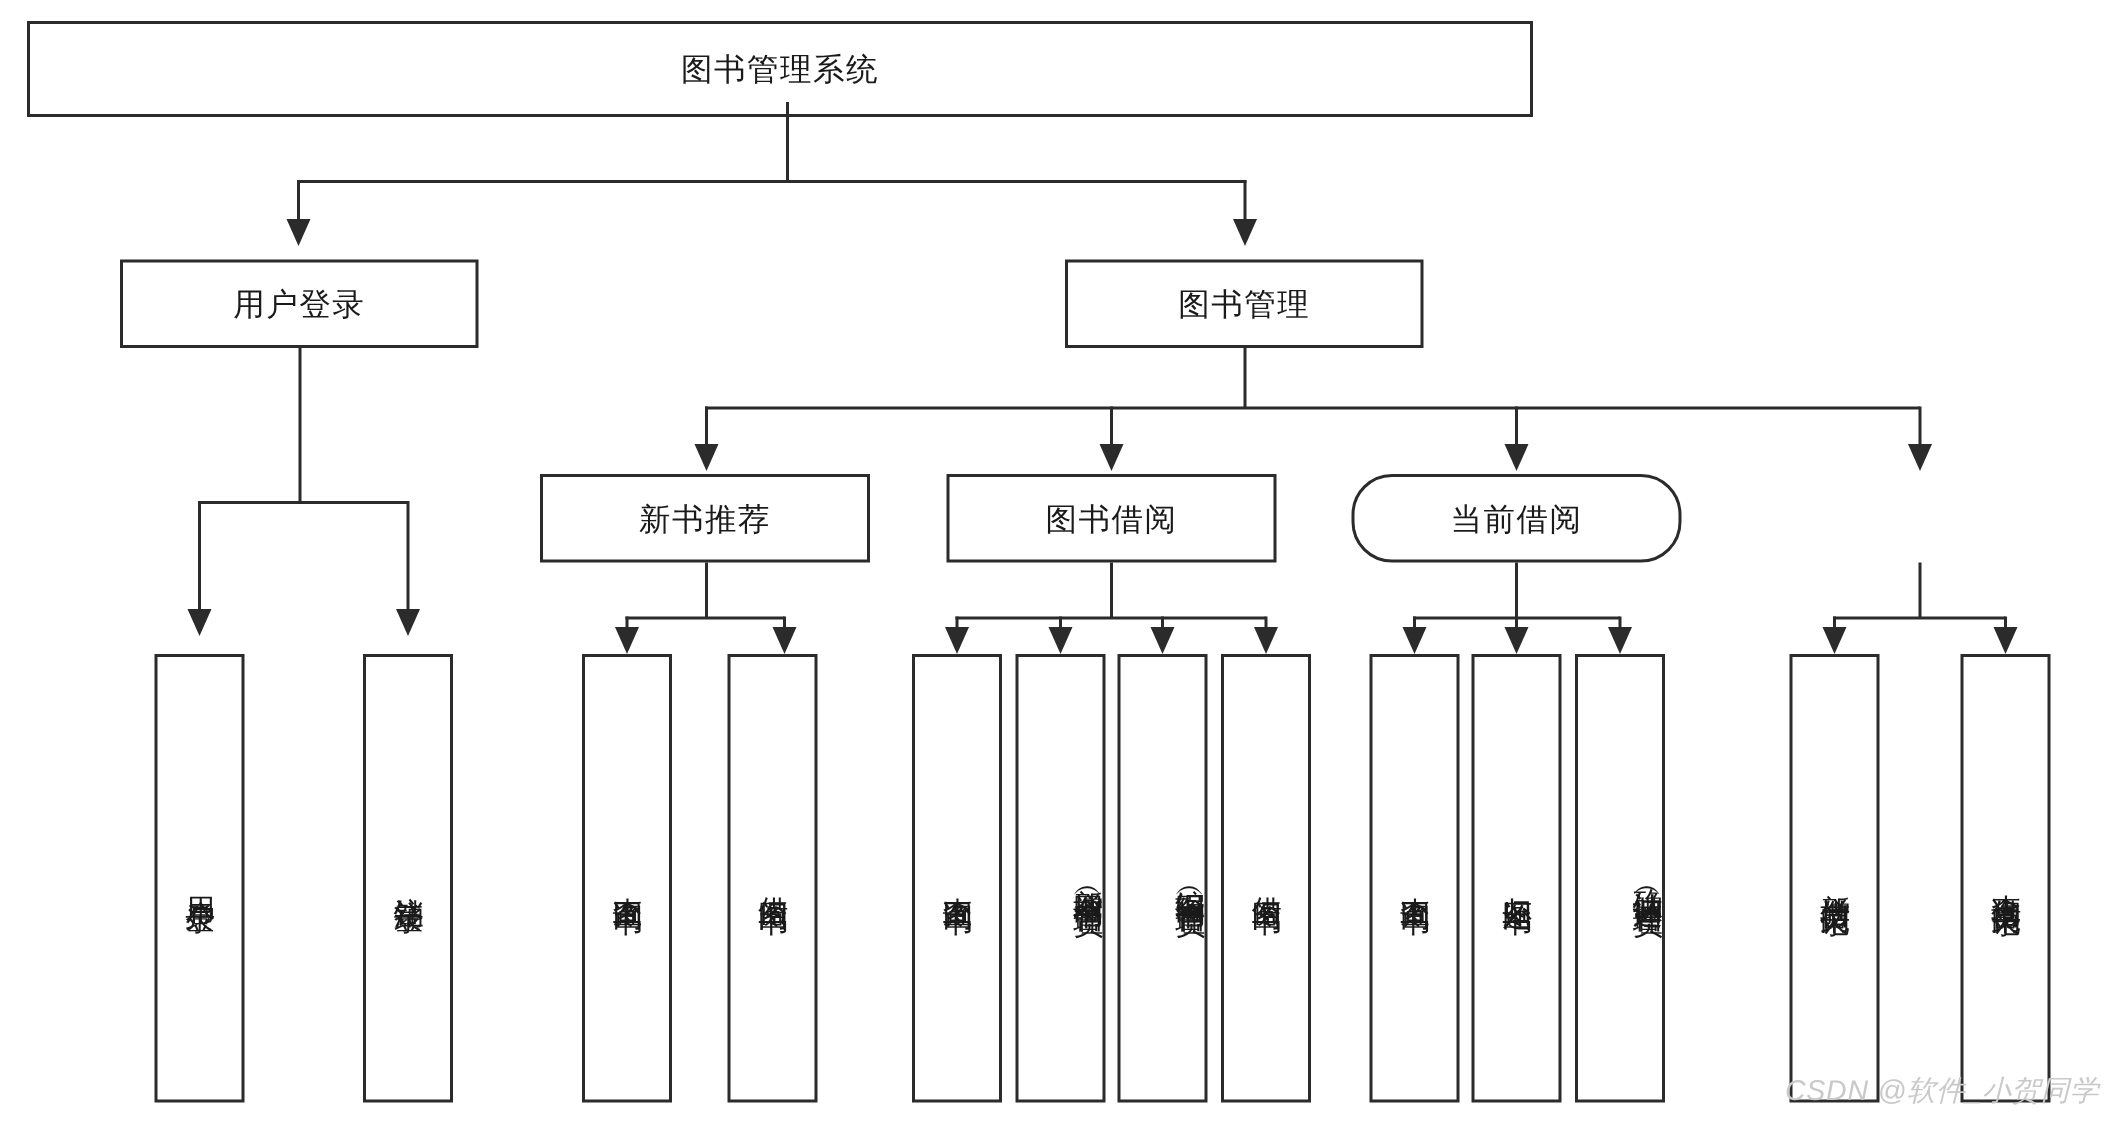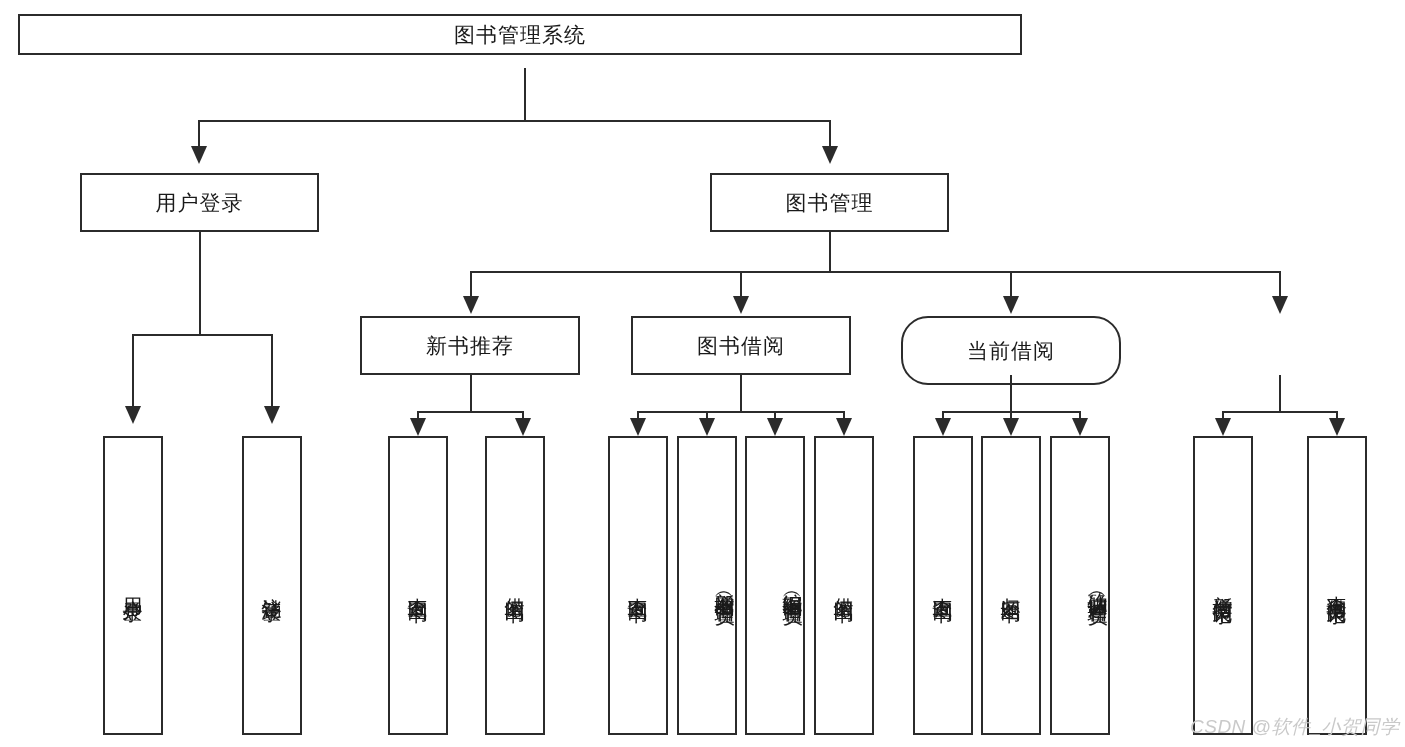--- a/index.html
+++ b/index.html
@@ -70,21 +70,21 @@
     font-size: 19px;
     white-space: nowrap;
     letter-spacing: 0.5px;
   }
 </style>
 </head>
 <body>
 
 <div id="canvas">
 
-  <div class="node horiz root" style="left:18px; top:14px; width:1004px; height:41px;">
+  <div class="node horiz root" style="left:18px; top:14px; width:1004px; height:64px;">
     <span>图书管理系统</span>
   </div>
 
   <div class="ln v" style="left:524px; top:68px; height:53px;"></div>
   <div class="ln h" style="left:198px; top:120px; width:633px;"></div>
   <div class="ln v" style="left:198px; top:120px; height:26px;"></div>
   <div class="ln v" style="left:829px; top:120px; height:26px;"></div>
   <div class="arrow" style="left:191px; top:146px;"></div>
   <div class="arrow" style="left:822px; top:146px;"></div>
 
@@ -112,21 +112,21 @@
   <div class="arrow" style="left:733px; top:296px;"></div>
   <div class="arrow" style="left:1003px; top:296px;"></div>
   <div class="arrow" style="left:1272px; top:296px;"></div>
 
   <div class="node horiz" style="left:631px; top:316px; width:220px; height:59px;">
     <span>图书借阅</span>
   </div>
   <div class="node horiz" style="left:360px; top:316px; width:220px; height:59px;">
     <span>新书推荐</span>
   </div>
-  <div class="node horiz" style="left:901px; top:316px; width:220px; height:69px;border-radius:27px;">
+  <div class="node horiz" style="left:901px; top:316px; width:220px; height:59px;border-radius:27px;">
     <span>当前借阅</span>
   </div>
 
   <div class="ln v" style="left:470px; top:375px; height:37px;"></div>
   <div class="ln h" style="left:417px; top:411px; width:106px;"></div>
   <div class="ln v" style="left:417px; top:411px; height:8px;"></div>
   <div class="ln v" style="left:522px; top:411px; height:8px;"></div>
   <div class="arrow" style="left:410px; top:418px;"></div>
   <div class="arrow" style="left:515px; top:418px;"></div>
 

